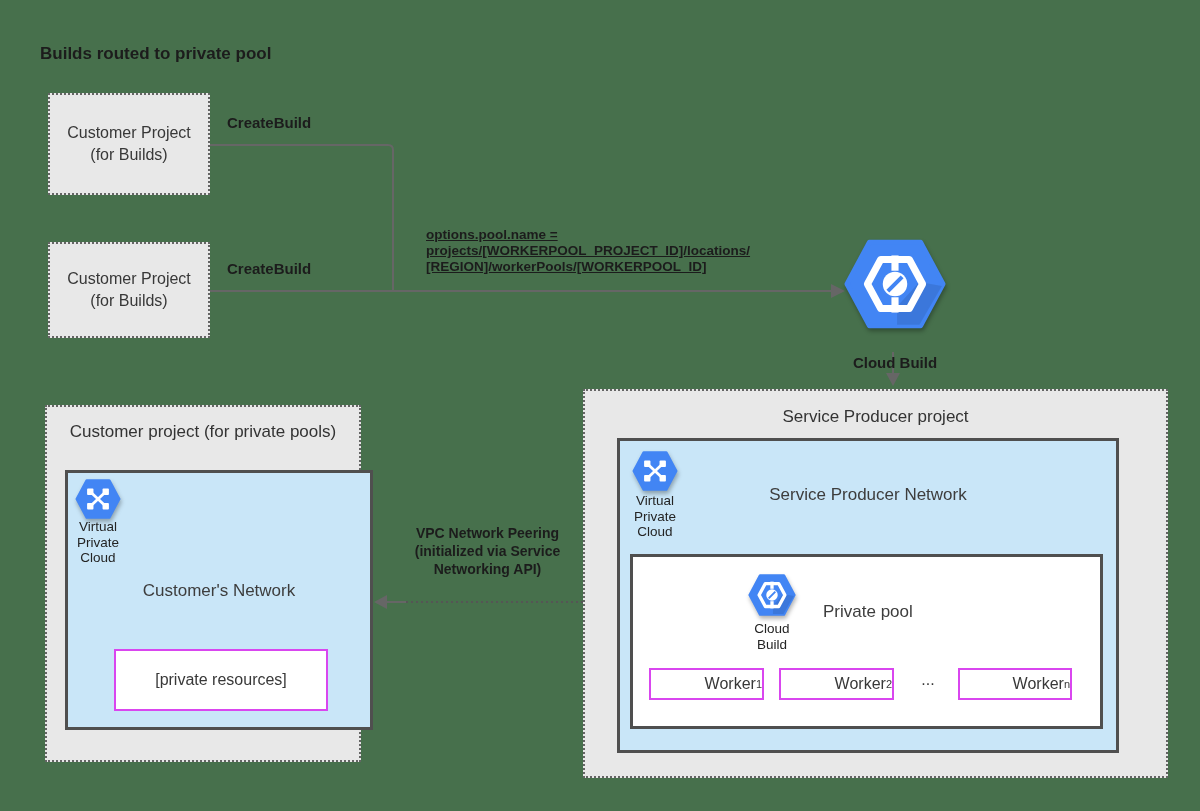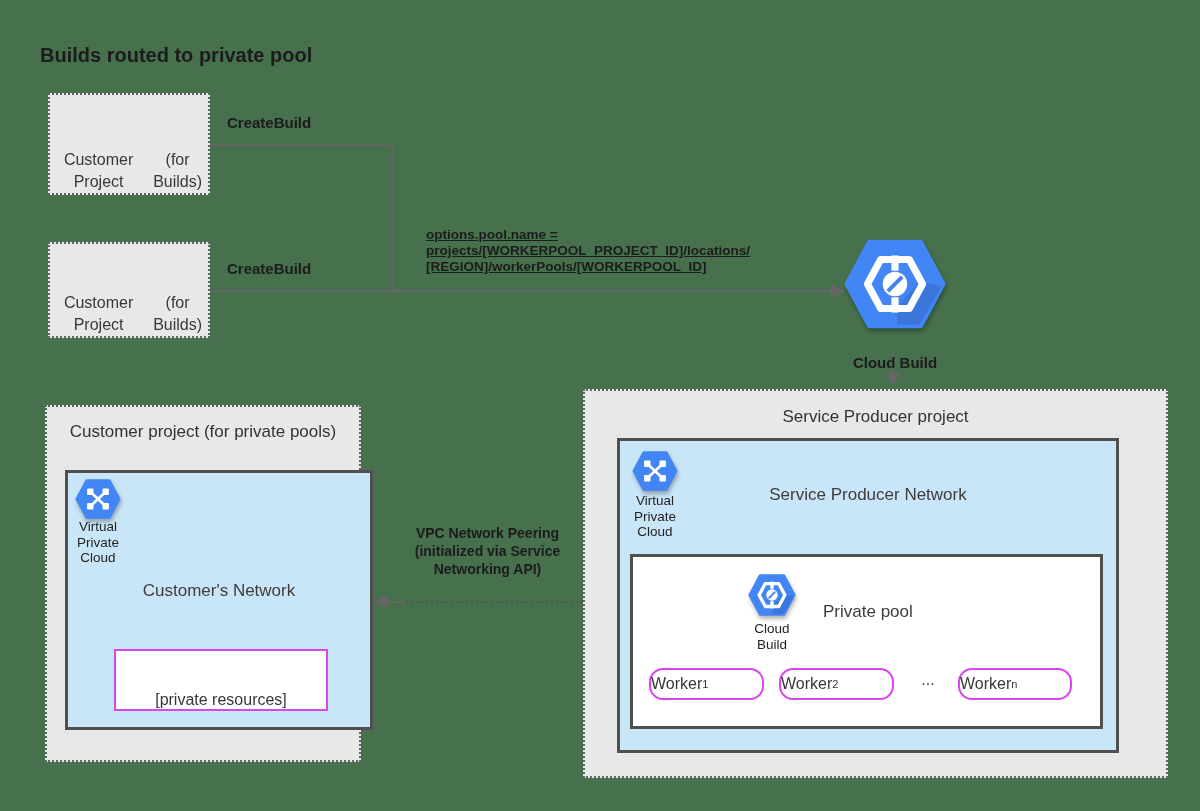--- a/index.html
+++ b/index.html
@@ -8,31 +8,31 @@
     --connector:#666666; --icon-blue:#4285f4; --text-dark:#212121;
   }
   *{box-sizing:border-box; margin:0; padding:0;}
   html,body{width:1200px;height:811px;}
   body{font-family:"Liberation Sans", sans-serif; background:var(--page-bg); position:relative; overflow:hidden;}
   .abs{position:absolute;}
   .stage{position:absolute; left:0; top:0; width:1200px; height:811px;}
   .project-box{background:var(--project-box-bg); border:2px dotted var(--dotted-border);}
   .network-box{background:var(--network-box-bg); border:3px solid var(--border-dark); position:absolute;}
   .white-box{background:var(--white-box-bg); border:2px solid #d946ef; position:absolute;}
-  .center-col{display:flex; align-items:flex-end; justify-content:center; text-align:center;}
-  .diagram-title{left:40px; top:44px; font-size:20px; font-weight:700; color:#1c1c1c;}
+  .center-col{display:flex; flex-direction:column; align-items:center; justify-content:center; text-align:center;}
+  .diagram-title{left:40px; top:44px; font-size:17px; font-weight:700; color:#1c1c1c;}
   .build-box{left:48px; width:162px; font-size:16px; color:#383838; line-height:22px;}
   .call-label{left:227px; font-size:15px; font-weight:700; color:#1c1c1c;}
   .note{font-weight:700; color:#1c1c1c; font-size:13.5px; line-height:16px;}
   .box-title{position:absolute; left:0; width:100%; text-align:center; font-size:17px; color:#333333;}
   .net-title{font-size:17px; color:#3d3d3d;}
   .vpc-label{font-size:13.5px; line-height:15.5px; color:#242424; text-align:center; position:absolute;}
   .cb-label-lg{font-size:15px; font-weight:700; color:#1c1c1c; text-align:center;}
   .cb-label-sm{font-size:13.5px; line-height:16px; color:#242424; text-align:center; position:absolute;}
-  .worker-box{height:32px; top:111px; display:flex; align-items:center; justify-content:flex-start; font-size:16px; color:#383838;border-radius:14px;}
+  .worker-box{height:32px; top:111px; display:flex; align-items:center; justify-content:flex-end; font-size:16px; color:#383838;}
   .worker-box sub{font-size:11px; line-height:0;}
   .icon-shadow{filter:drop-shadow(1px 3px 2px rgba(0,0,0,0.30));}
   svg.overlay{pointer-events:none;}
 </style>
 </head>
 <body>
 
 <div class="stage">
 
   <svg class="overlay abs" width="1200" height="811" style="left:0;top:0;">

